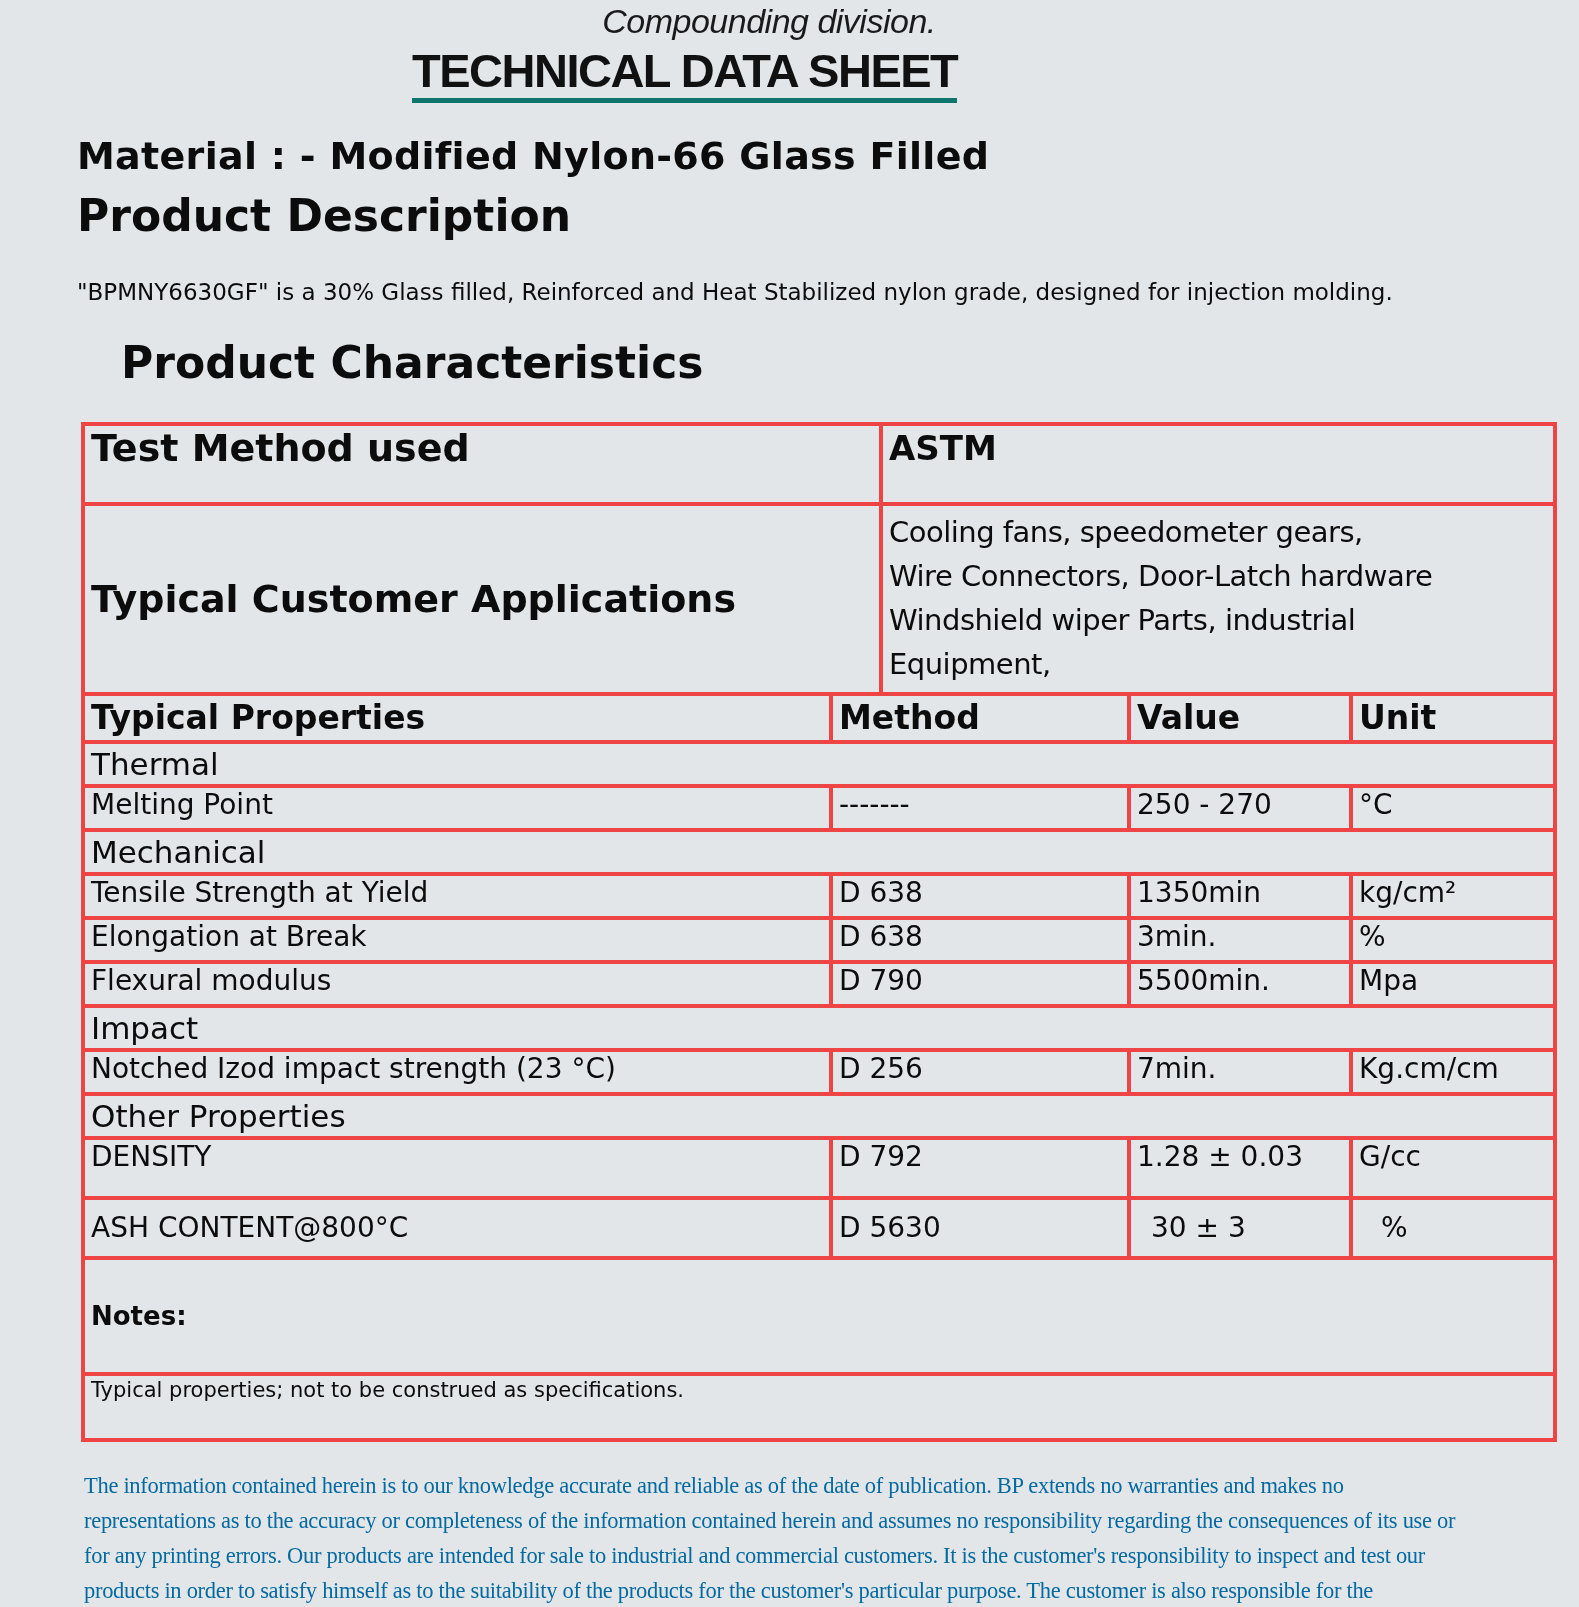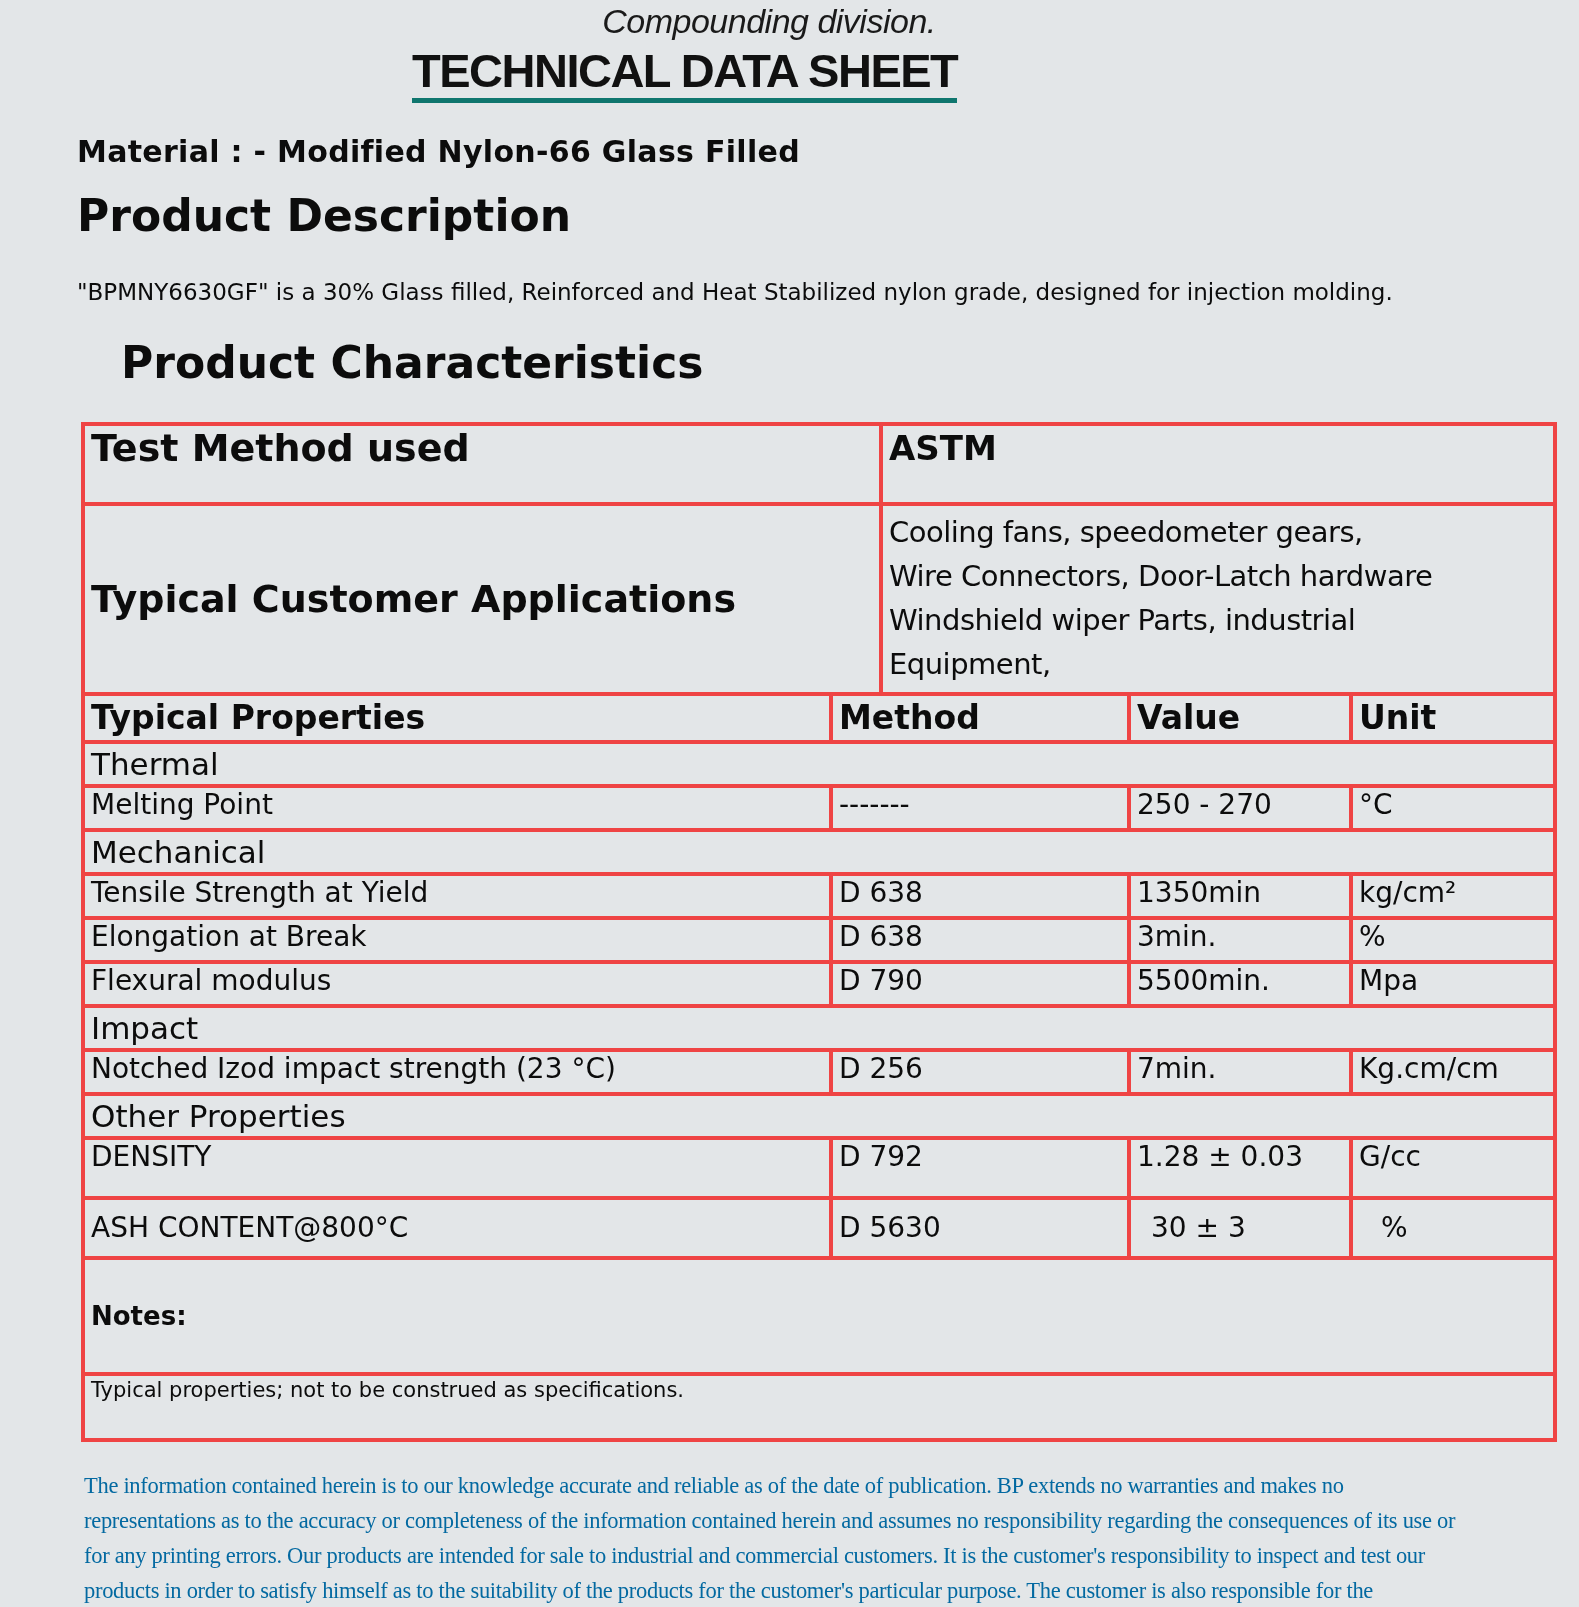--- a/index.html
+++ b/index.html
@@ -16,21 +16,21 @@
     font-style: italic; font-size: 34px; color: #1a1a1a; letter-spacing: -0.5px; margin-left: 24px;
   }
   .title {
     position: absolute; left: 412px; top: 46px;
     font-family: "Liberation Sans", sans-serif; font-weight: bold;
     font-size: 47px; letter-spacing: -1.5px; color: #111;
     border-bottom: 5px solid #0f766e; line-height: 50px; padding-bottom: 2px;
   }
   .material {
     position: absolute; left: 77px; top: 134px;
-    font-weight: bold; font-size: 30px; letter-spacing: 0.3px;
+    font-weight: bold; font-size: 38px; letter-spacing: 0.3px;
   }
   .h-desc {
     position: absolute; left: 77px; top: 190px;
     font-weight: bold; font-size: 44px;
   }
   .desc {
     position: absolute; left: 77px; top: 280px; width: 1340px;
     font-size: 23px; line-height: 25px;
   }
   .h-char {

